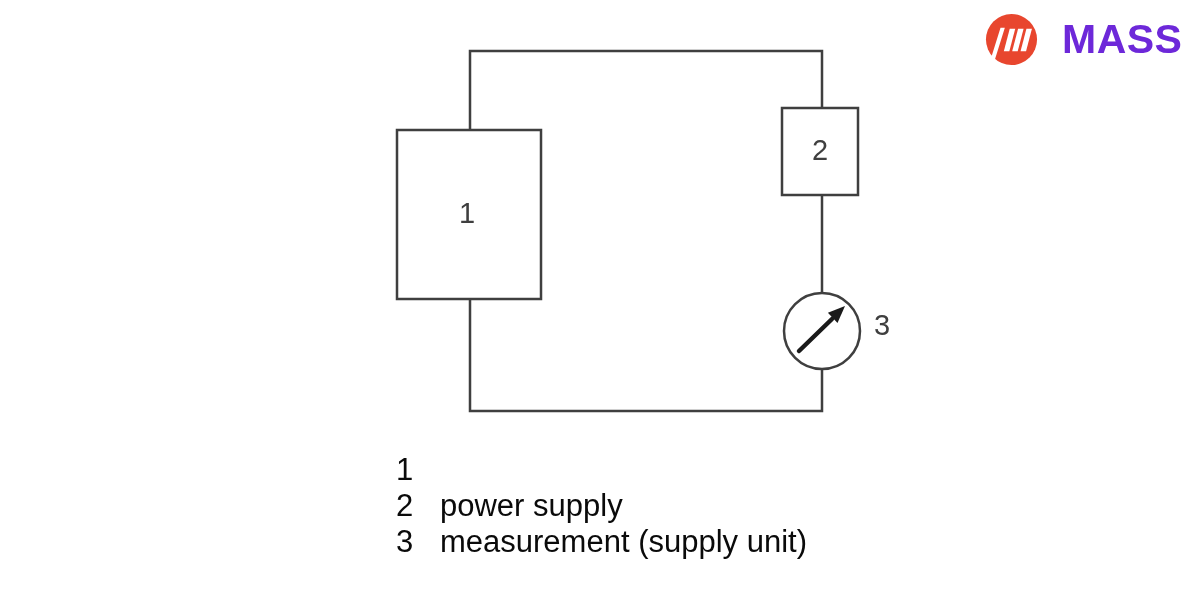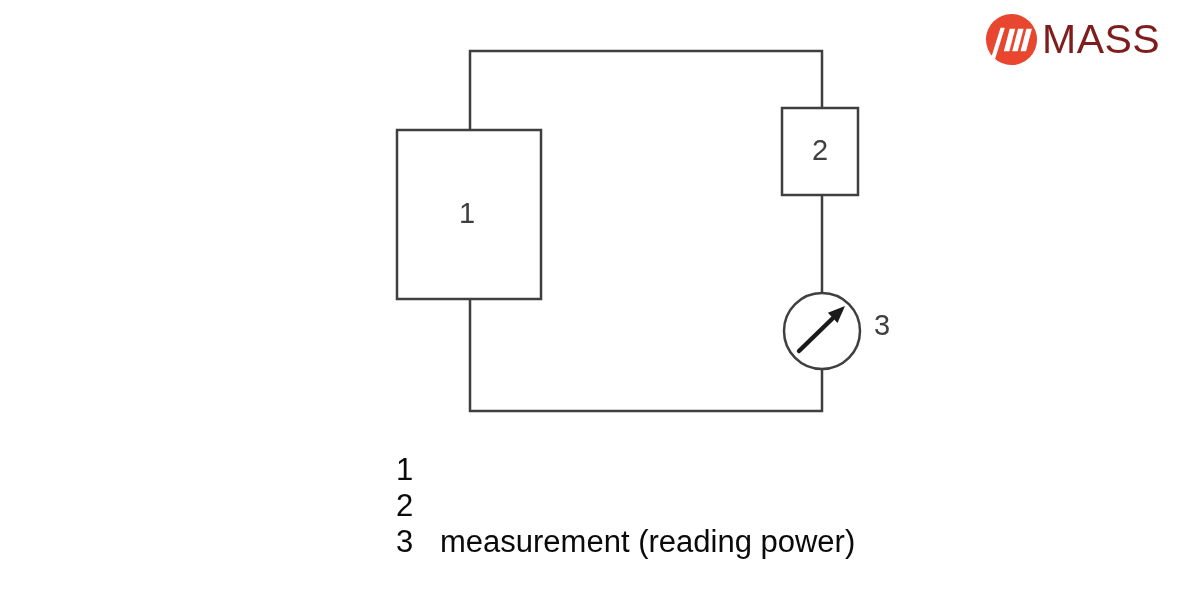--- a/index.html
+++ b/index.html
@@ -76,24 +76,25 @@
     align-items: center;
     gap: 3px;
   }
   .logo-icon {
     width: 55px;
     height: 55px;
     display: block;
   }
   .logo-text {
     font-size: 41px;
-    font-weight: normal;
+    font-weight: bold;
     letter-spacing: 0.5px;
-    color: #7f1d1d;
+    color: #6d28d9;
     line-height: 55px;
+    margin-left: 20px;
   }
 </style>
 </head>
 <body>
 
 <div class="page">
 
   <svg class="diagram-svg" viewBox="0 0 1200 600">
 
     <path class="wire" d="M470,130 L470,51 L822,51 L822,108"></path>
@@ -111,24 +112,25 @@
     <text class="node-label" x="820" y="160">2</text>
     <text class="node-label" x="882" y="335">3</text>
   </svg>
 
   <div class="legend">
     <div class="legend-row">
       <span class="legend-num">1</span>
     </div>
     <div class="legend-row">
       <span class="legend-num">2</span>
+      <span class="legend-label">power supply</span>
     </div>
     <div class="legend-row">
       <span class="legend-num">3</span>
-      <span class="legend-label">measurement (reading power)</span>
+      <span class="legend-label">measurement (supply unit)</span>
     </div>
   </div>
 
   <div class="logo">
     <svg class="logo-icon" viewBox="0 0 56 56">
       <circle cx="28" cy="28" r="26" fill="#E8462E"></circle>
       <path fill="#FFFFFF" d="M5.3,53 L16.8,16 L21.2,16 L9.7,53 Z"></path>
       <path fill="#FFFFFF" d="M20.2,40 L26.2,17 L31.8,17 L25.8,40 Z"></path>
       <path fill="#FFFFFF" d="M28.7,40 L34.7,17 L40.3,17 L34.3,40 Z"></path>
       <path fill="#FFFFFF" d="M37.2,40 L43.2,17 L48.8,17 L42.8,40 Z"></path>

